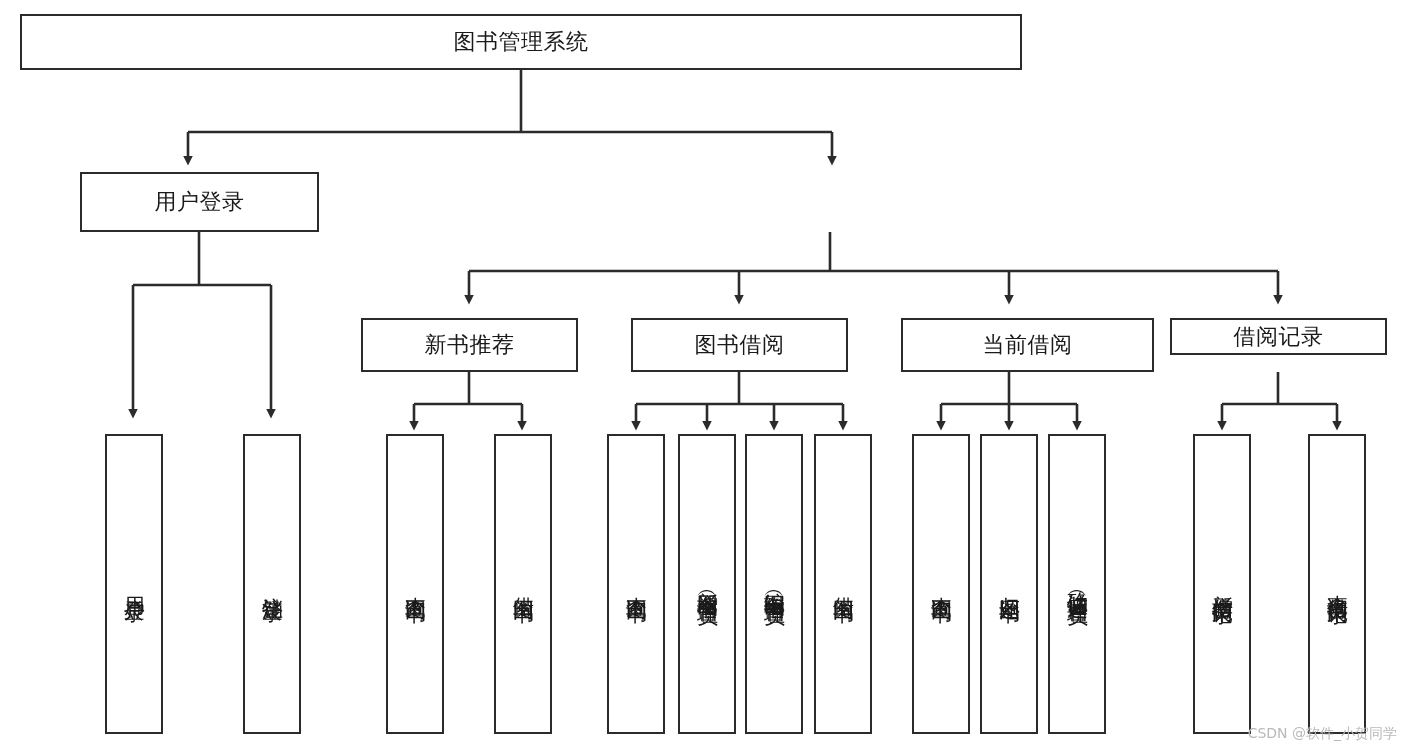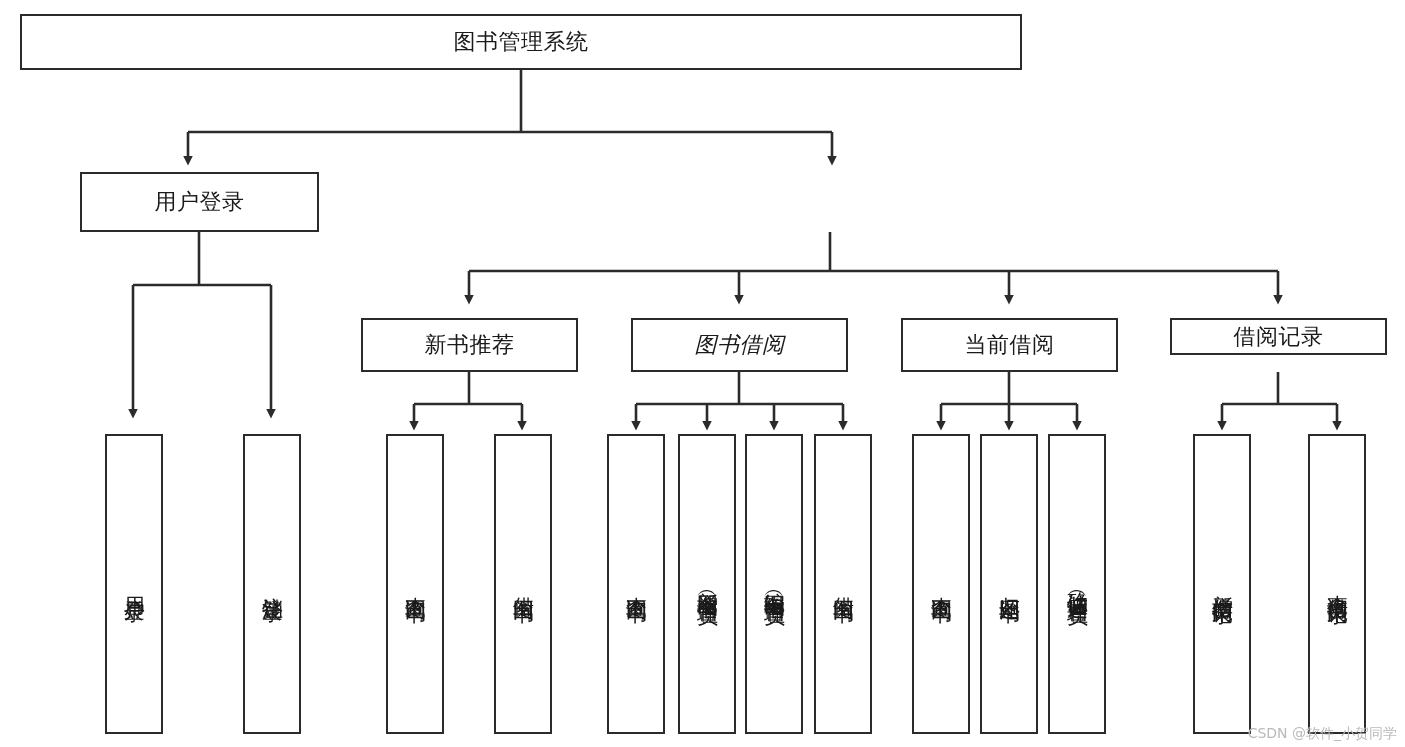--- a/index.html
+++ b/index.html
@@ -124,24 +124,24 @@
     <span class="label">图书管理系统</span>
   </div>
 
   <div class="node" style="left:80px; top:172px; width:239px; height:60px;">
     <span class="label">用户登录</span>
   </div>
 
   <div class="node" style="left:361px; top:318px; width:217px; height:54px;">
     <span class="label">新书推荐</span>
   </div>
-  <div class="node" style="left:631px; top:318px; width:217px; height:54px;font-style:italic;">
+  <div class="node" style="left:631px; top:318px; width:217px; height:54px;">
     <span class="label">图书借阅</span>
   </div>
-  <div class="node" style="left:901px; top:318px; width:217px; height:54px;">
+  <div class="node" style="left:901px; top:318px; width:253px; height:54px;">
     <span class="label">当前借阅</span>
   </div>
   <div class="node" style="left:1170px; top:318px; width:217px; height:37px;">
     <span class="label">借阅记录</span>
   </div>
 
   <div class="node vert" style="left:105px; top:434px; width:58px; height:300px;">
     <span class="label">用户登录</span>
   </div>
   <div class="node vert" style="left:243px; top:434px; width:58px; height:300px;">

